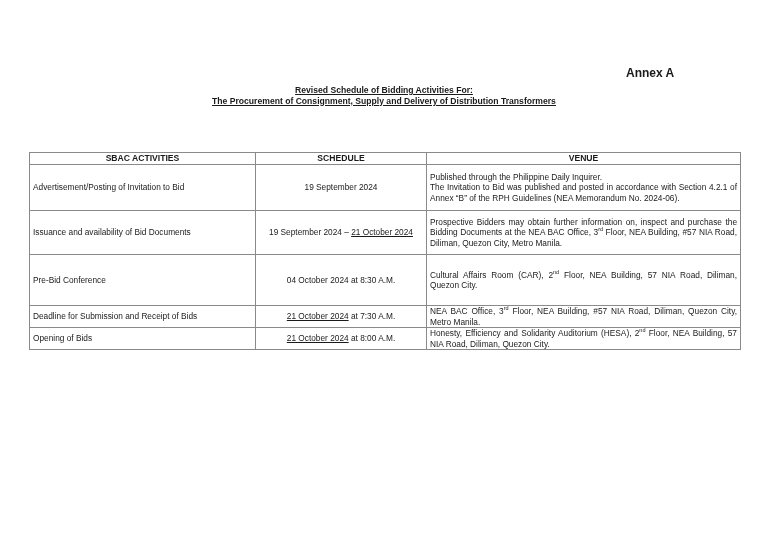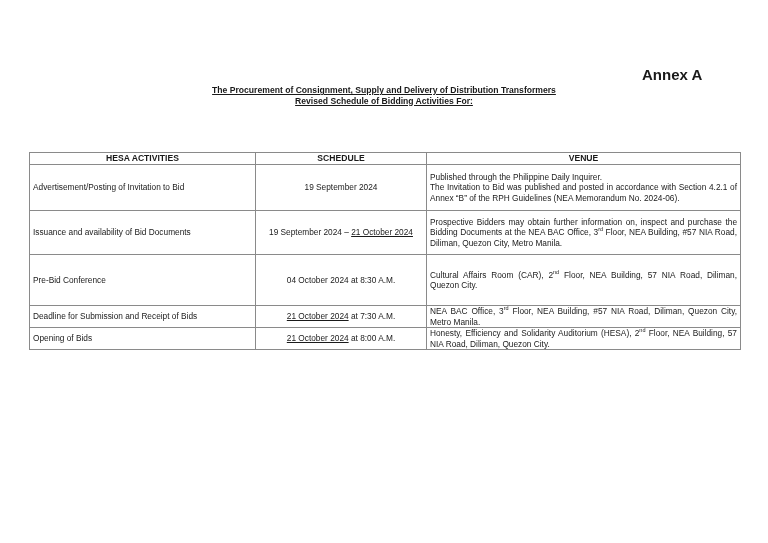--- a/index.html
+++ b/index.html
@@ -12,23 +12,22 @@
     height: 543px;
     position: relative;
     overflow: hidden;
     font-family: "Liberation Sans", sans-serif;
     color: #1a1a1a;
   }
   .annex {
     position: absolute;
     left: 626px;
     top: 66px;
-    font-size: 15px;
+    font-size: 12px;
     font-weight: bold;
-    margin-left: 16px;
   }
   .title-block {
     position: absolute;
     left: 0;
     width: 768px;
     top: 85px;
     text-align: center;
     font-size: 8.6px;
     font-weight: bold;
     line-height: 10.5px;
@@ -66,28 +65,28 @@
   .r3 { height: 51px; }
   .r4 { height: 22px; }
   .r5 { height: 22px; }
 </style>
 </head>
 <body>
 
 <div class="annex">Annex A</div>
 
 <div class="title-block">
+  <div>Revised Schedule of Bidding Activities For:</div>
   <div>The Procurement of Consignment, Supply and Delivery of Distribution Transformers</div>
-  <div>Revised Schedule of Bidding Activities For:</div>
 </div>
 
 <table class="sched">
   <thead>
     <tr>
-      <th class="c1">HESA ACTIVITIES</th>
+      <th class="c1">SBAC ACTIVITIES</th>
       <th class="c2">SCHEDULE</th>
       <th>VENUE</th>
     </tr>
   </thead>
   <tbody>
     <tr class="r1">
       <td class="c1">Advertisement/Posting of Invitation to Bid</td>
       <td class="c2">19  September 2024</td>
       <td class="c3">
         <div>Published through the Philippine Daily Inquirer.</div>

